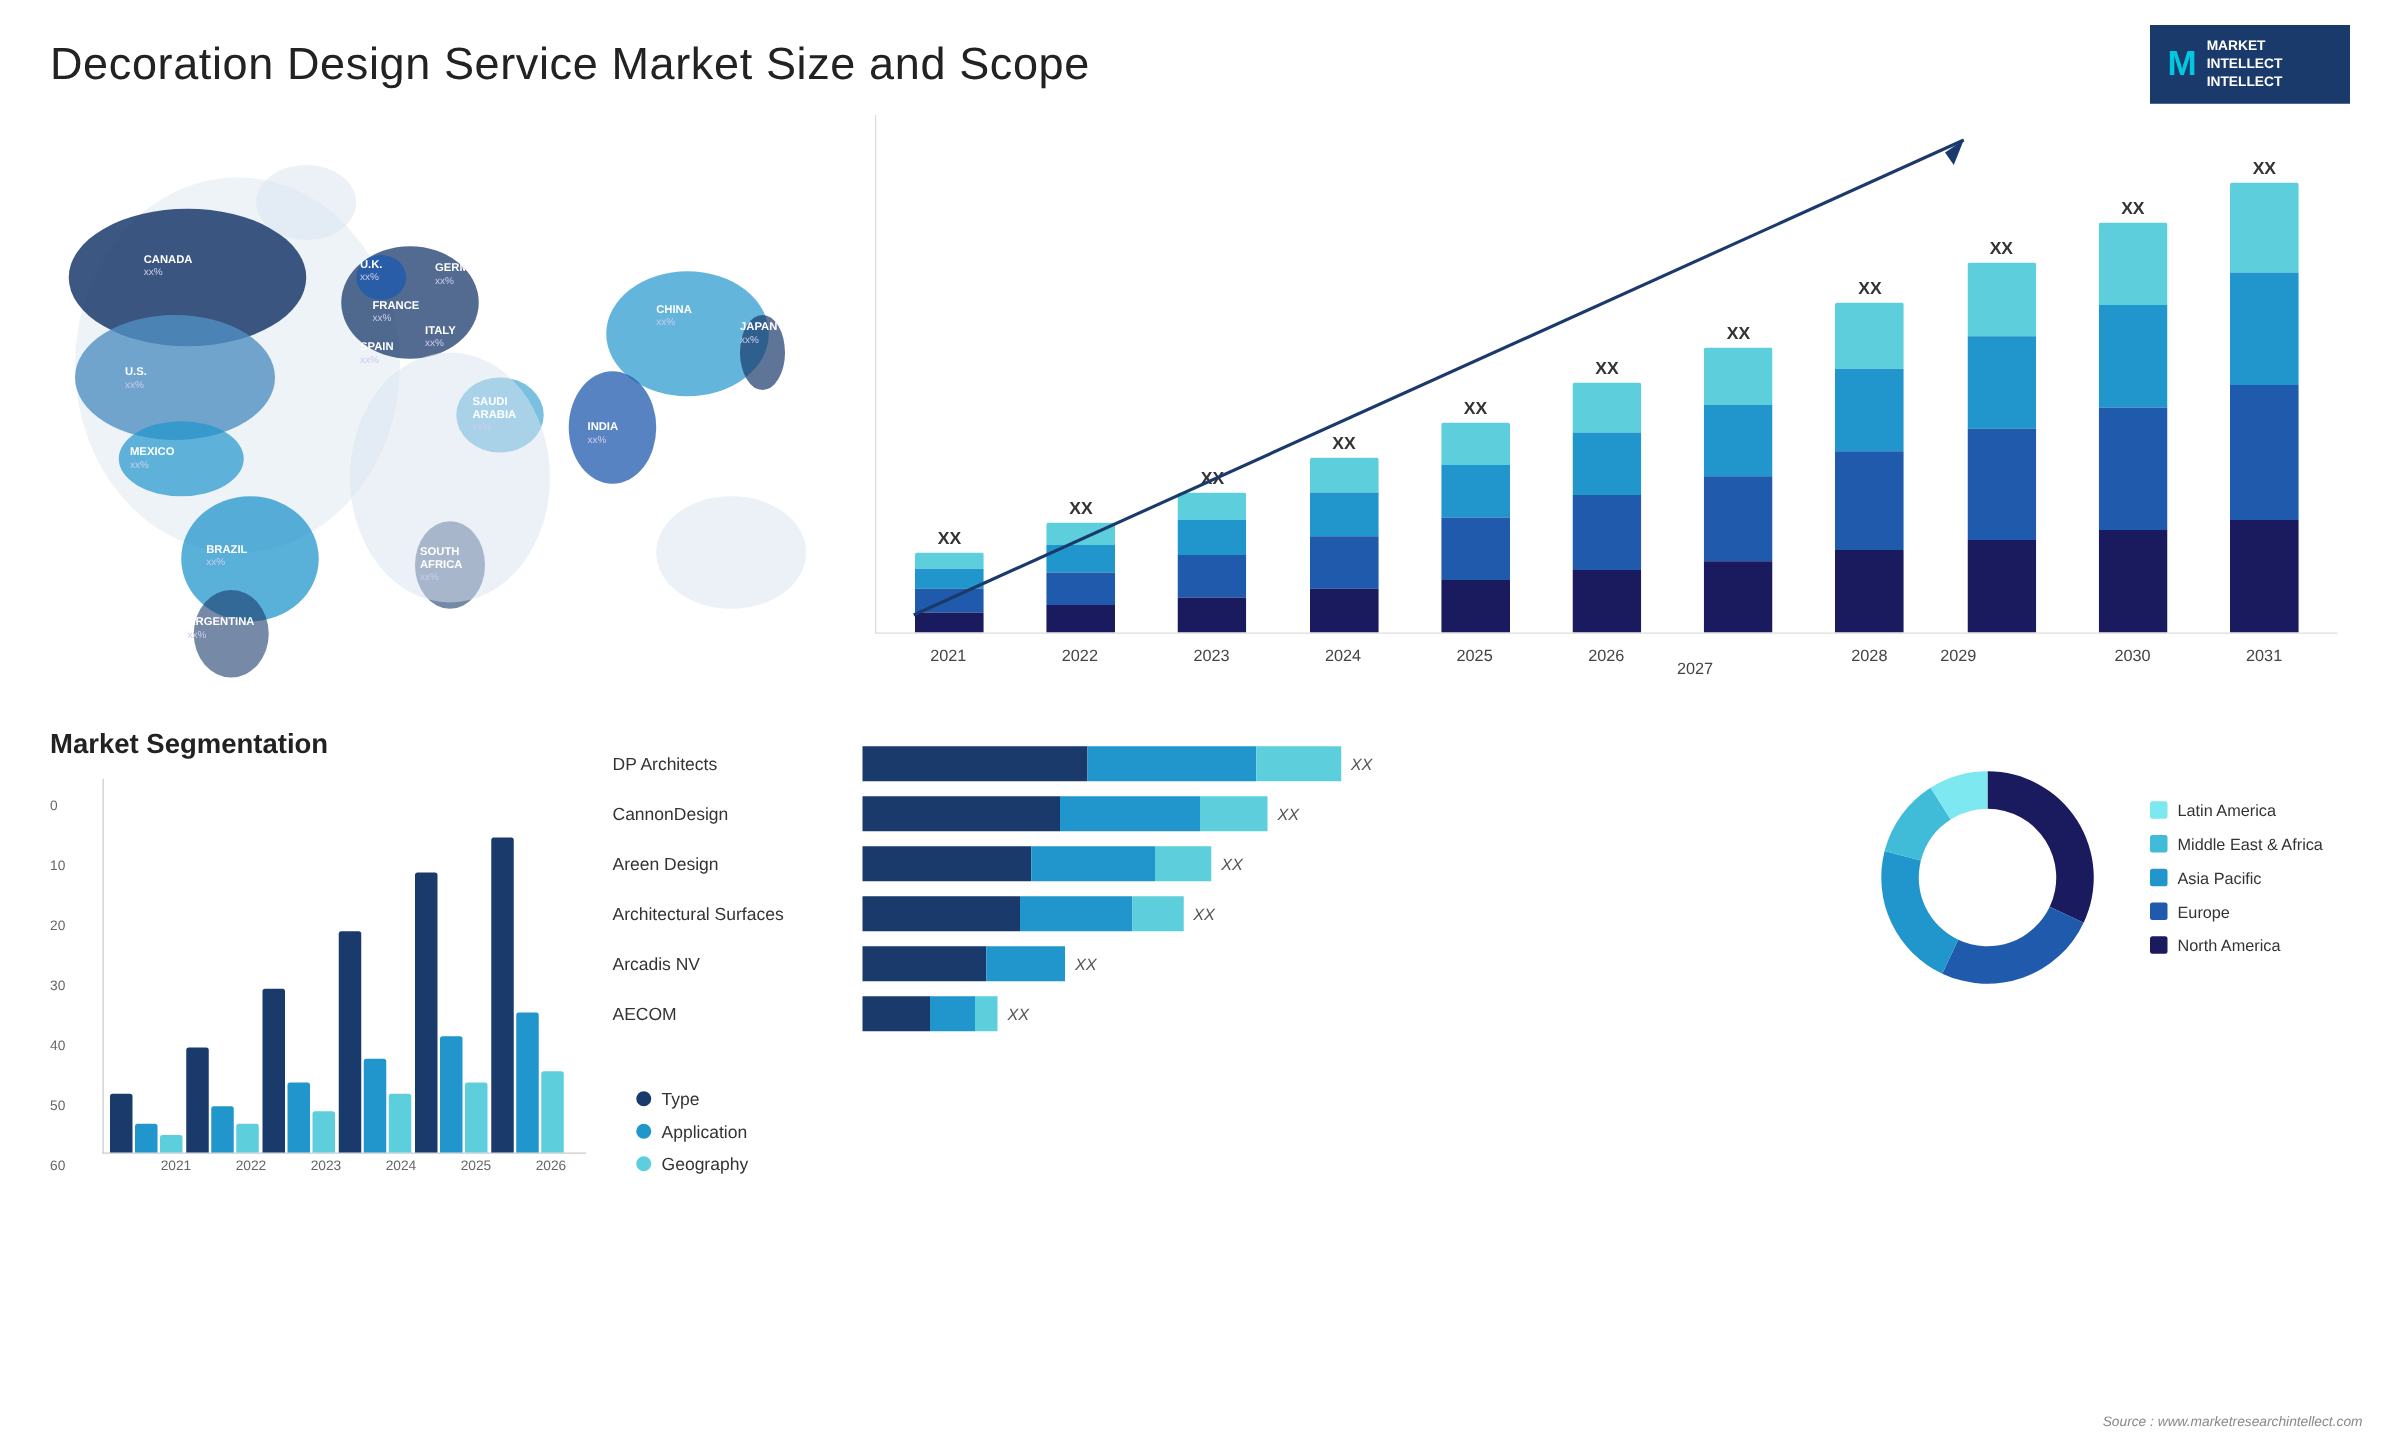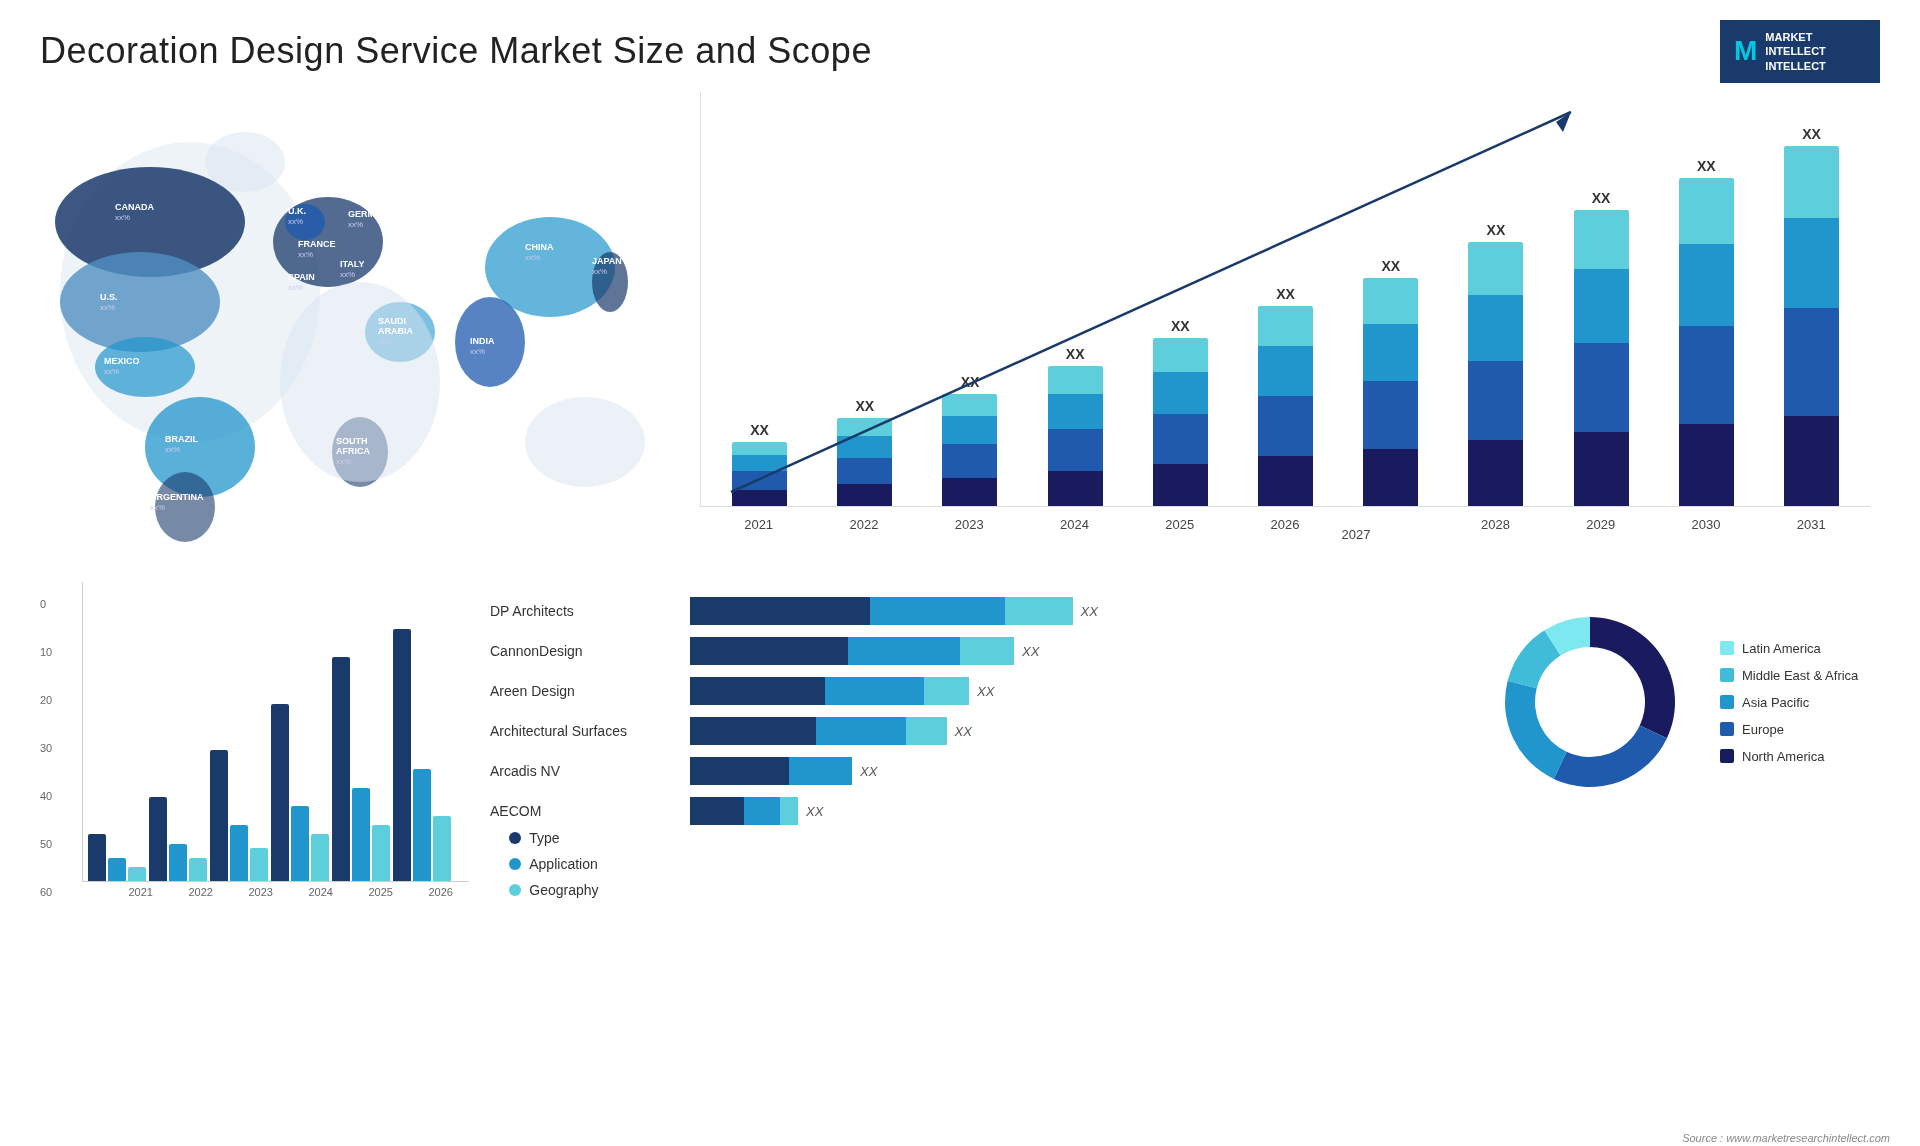--- a/index.html
+++ b/index.html
@@ -507,31 +507,32 @@
           </div>
         <div style="display:flex;gap:8px;padding:0 10px;margin-top:4px;" id="barchart-x-labels">
         <div class="barchart-col-label" style="flex: 1 1 0%; text-align: center;">2021</div>
             <div class="barchart-col-label" style="flex: 1 1 0%; text-align: center;">2022</div>
             <div class="barchart-col-label" style="flex: 1 1 0%; text-align: center;">2023</div>
             <div class="barchart-col-label" style="flex: 1 1 0%; text-align: center;">2024</div>
             <div class="barchart-col-label" style="flex: 1 1 0%; text-align: center;">2025</div>
             <div class="barchart-col-label" style="flex: 1 1 0%; text-align: center;">2026</div>
             <div class="barchart-col-label" style="flex: 1 1 0%;  margin-top: 16px;">2027</div>
             <div class="barchart-col-label" style="flex: 1 1 0%; text-align: center;">2028</div>
-            <div class="barchart-col-label" style="flex: 1 1 0%; text-align: center;">2029</div>
+            <div class="barchart-col-label" style="flex: 1 1 0%; text-align: left;">2029</div>
             <div class="barchart-col-label" style="flex: 1 1 0%; text-align: center;">2030</div>
             <div class="barchart-col-label" style="flex: 1 1 0%; text-align: center;">2031</div>
           </div>
       </div>
     </div>
   </div>
 
   <div class="bottom-row">
 
     <div class="segmentation-section">
+      <div class="section-title">Market Segmentation</div>
       <div class="seg-chart-area">
         <div style="display:flex;flex-direction:column;align-items:flex-end;">
           <div class="seg-y-labels" id="seg-y-labels">
               <div>60</div>
               <div>50</div>
               <div>40</div>
               <div>30</div>
               <div>20</div>
               <div>10</div>
               <div>0</div>

